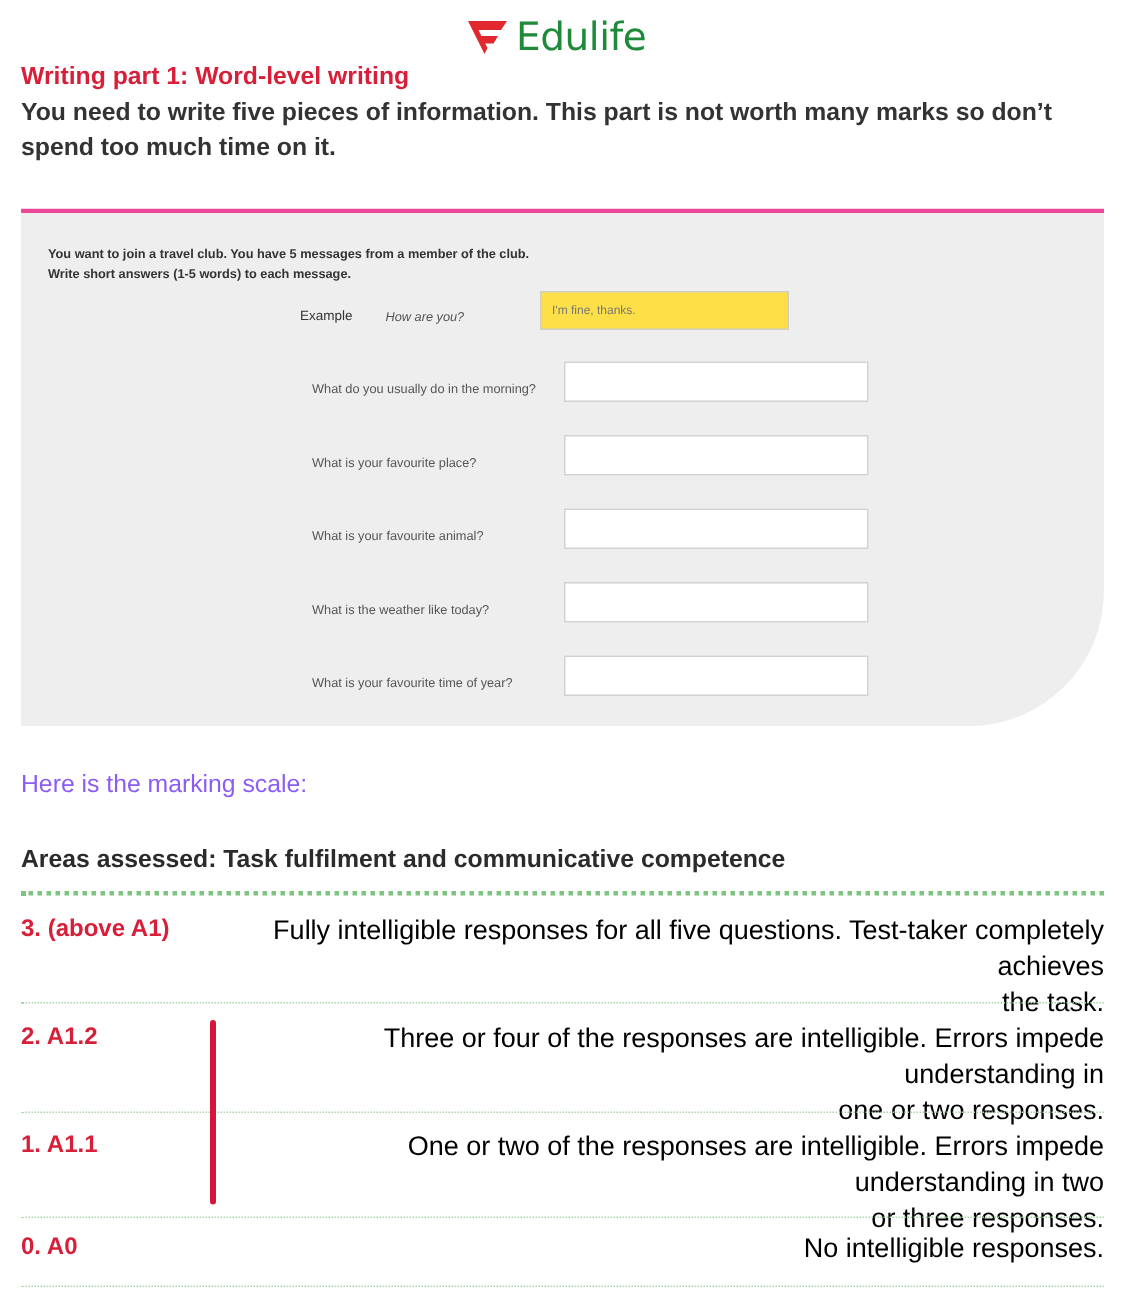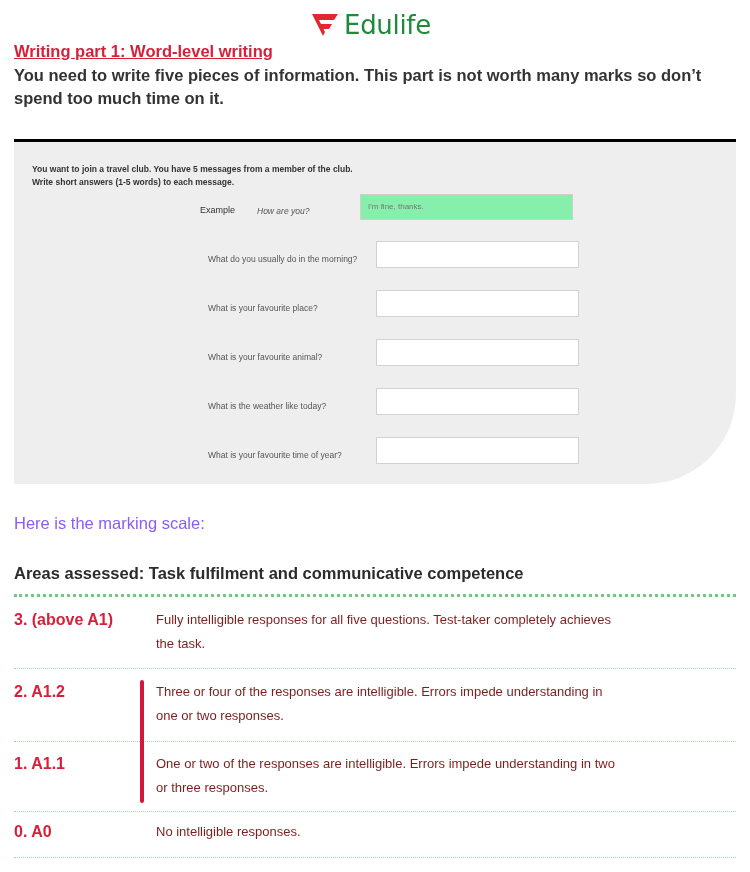--- a/index.html
+++ b/index.html
@@ -37,42 +37,41 @@
     
     .part-title {
       position: absolute;
       left: 14px;
       top: 41px;
       font-size: 16.5px;
       font-weight: bold;
       color: #d81f3a;
       margin: 0;
       line-height: 20px;
-      text-decoration: underline;
     }
     .intro {
       position: absolute;
       left: 14px;
       top: 64px;
       width: 720px;
       font-size: 16.5px;
       line-height: 23px;
       color: #333333;
       margin: 0;
       font-weight: bold;
     }
     
     .panel {
       position: absolute;
       left: 14px;
       top: 139px;
       width: 722px;
       height: 345px;
       background: #eeeeee;
-      border-top: 3px solid #000000;
+      border-top: 3px solid #ec4899;
       border-bottom-right-radius: 90px;
       box-sizing: border-box;
     }
     .panel-instructions {
       position: absolute;
       left: 18px;
       top: 21px;
       font-size: 8.5px;
       line-height: 13px;
       font-weight: bold;
@@ -92,23 +91,23 @@
       left: 243px;
       top: 64px;
       font-size: 8.5px;
       color: #555555;
       font-style: italic;
     }
     .example-answer {
       position: absolute;
       left: 346px;
       top: 52px;
-      width: 213px;
+      width: 166px;
       height: 26px;
-      background: #86efac;
+      background: #fde047;
       border: 1px solid #cfcfc8;
       box-sizing: border-box;
       font-size: 8px;
       color: #777777;
       padding: 7px 0 0 7px;
     }
     .q-row {
       position: absolute;
       left: 16px;
       width: 560px;
@@ -182,23 +181,24 @@
       font-size: 16px;
       font-weight: bold;
       color: #d81f3a;
       line-height: 24px;
     }
     .score-desc {
       position: absolute;
       left: 142px;
       top: 0;
       width: 580px;
-      font-size: 13px;
-      color: #7f1d1d;
+      font-size: 18px;
+      color: #000000;
       line-height: 24px;
+      text-align: right;
     }
     .red-bar {
       position: absolute;
       left: 140px;
       top: 680px;
       width: 4px;
       height: 123px;
       background: #d4163c;
       border-radius: 2px;
     }

